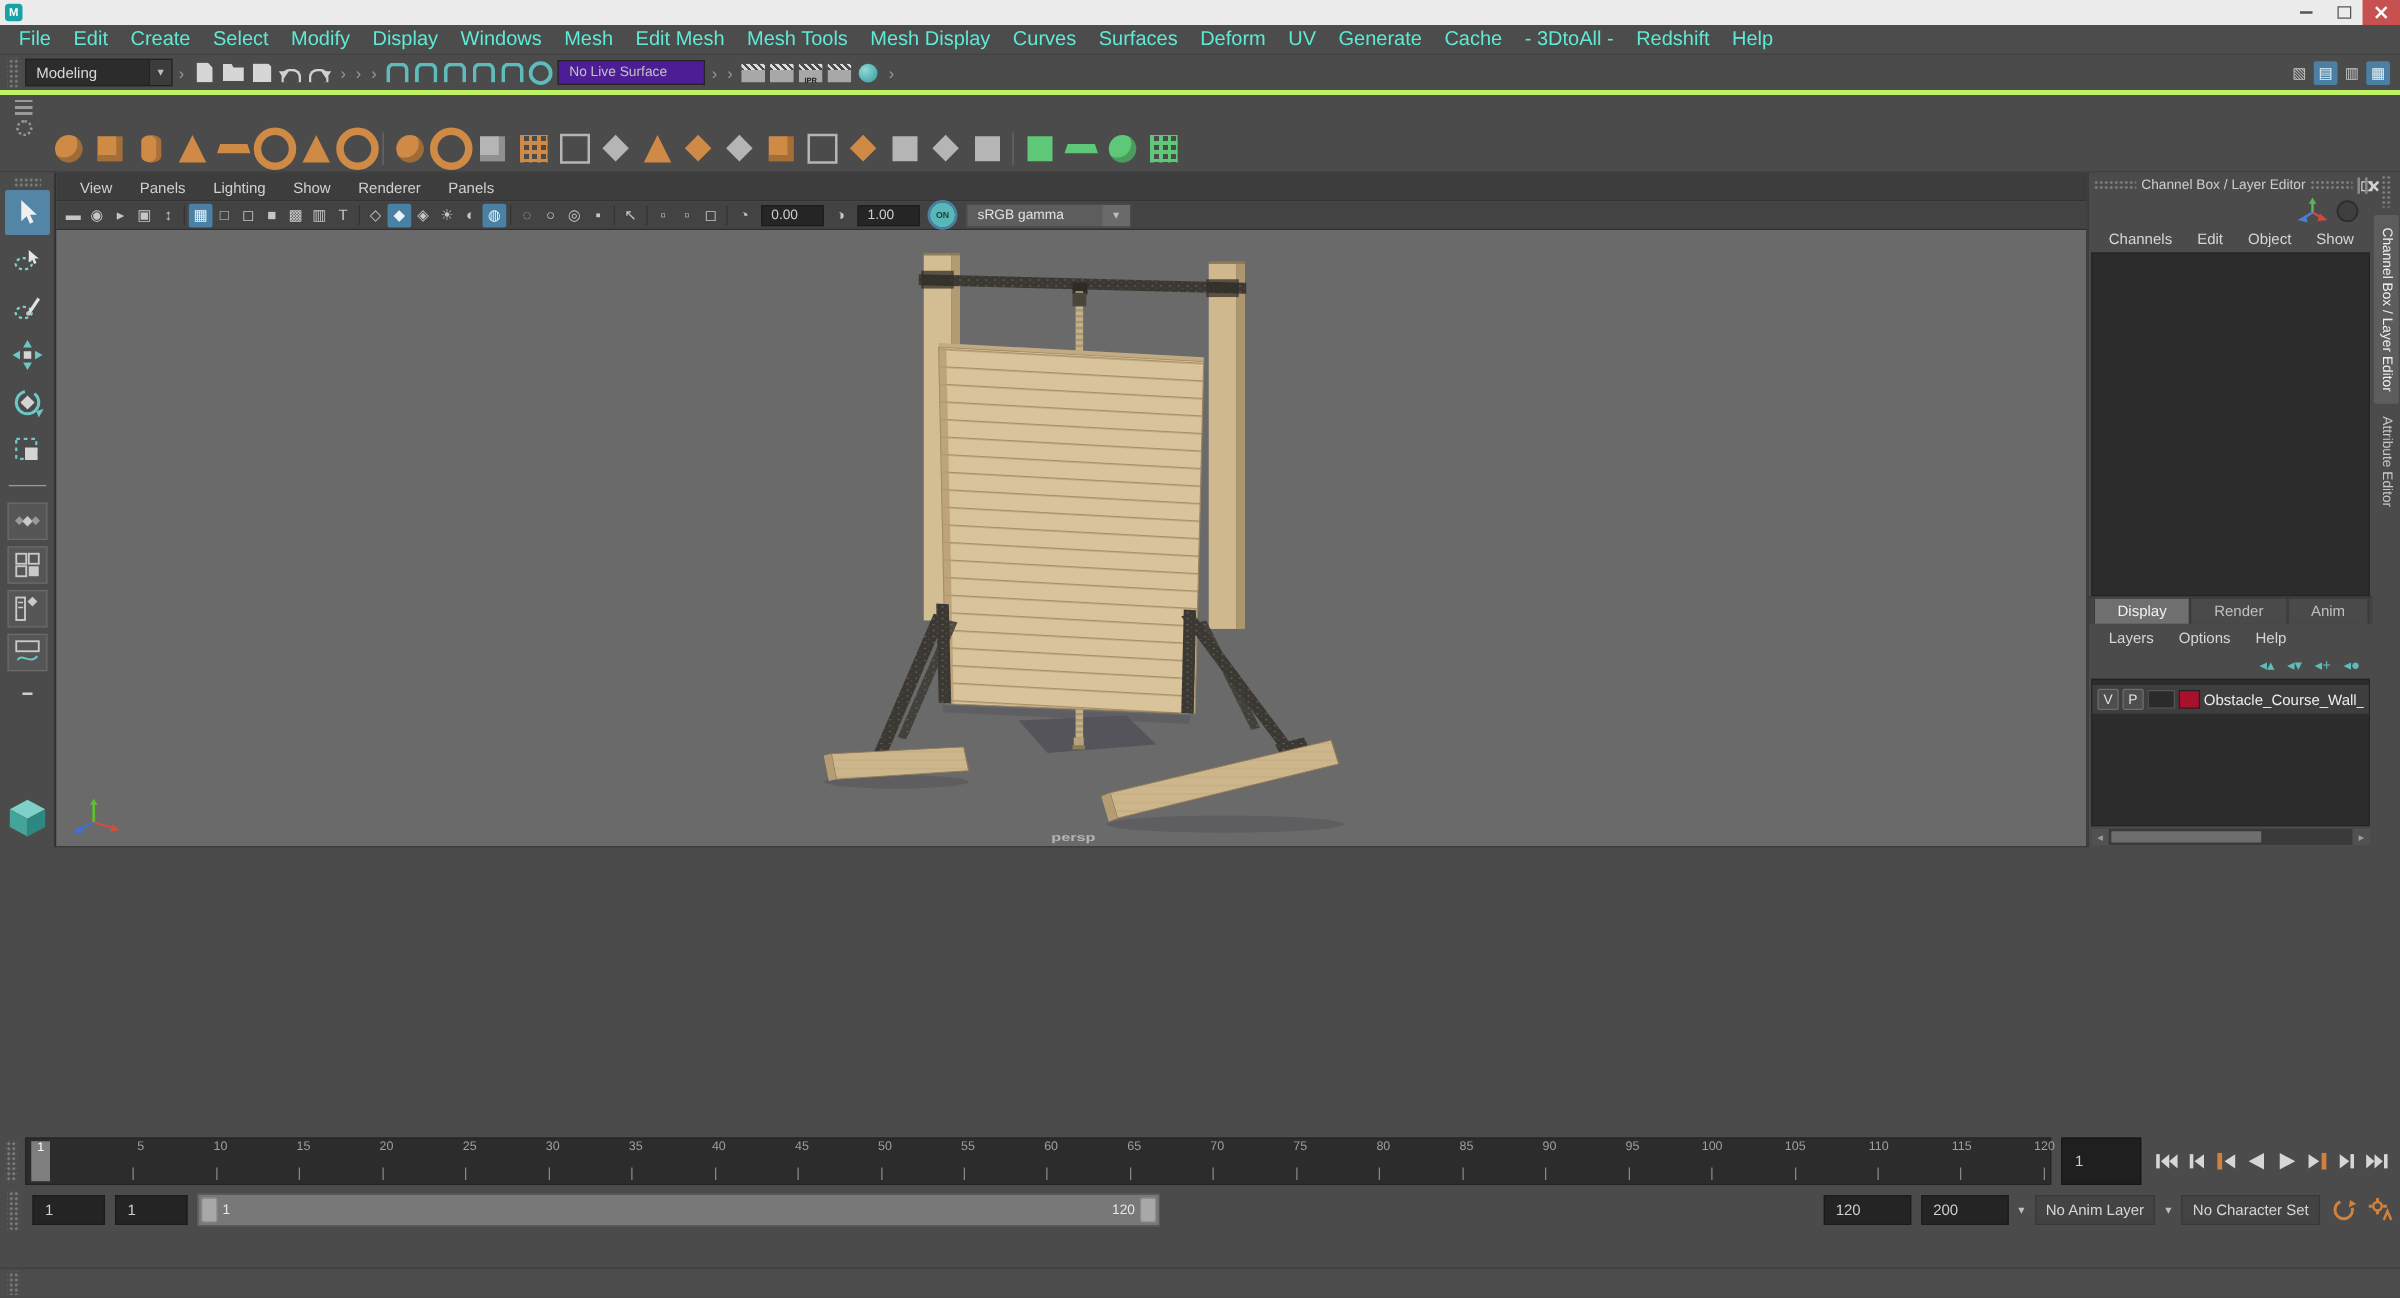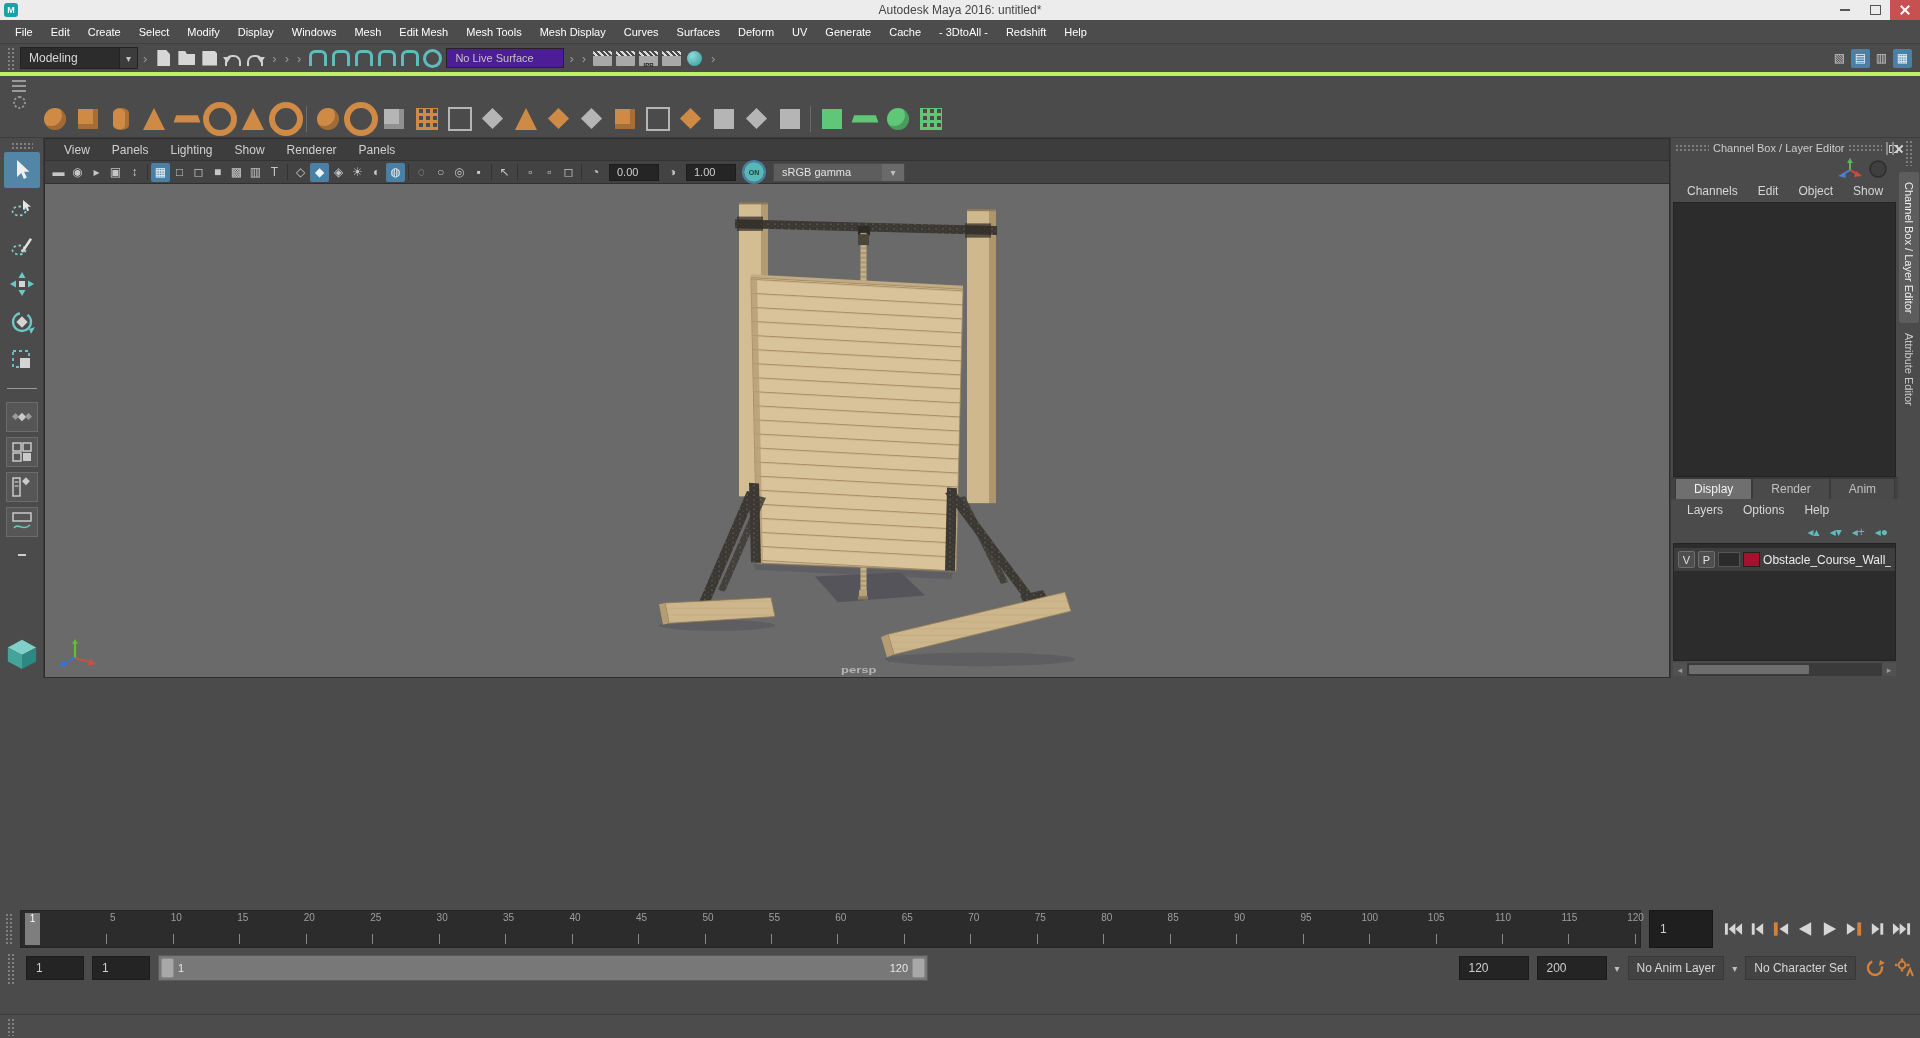--- a/index.html
+++ b/index.html
@@ -21,21 +21,21 @@
 .wbtn{width:30px;height:100%;display:grid;place-items:center;position:relative}
 .wbtn-min::before{content:"";width:10px;height:2px;background:#555}
 .wbtn-max::before{content:"";width:9px;height:8px;border:1.5px solid #555}
 .wbtn-close{background:#c75050}
 .wbtn-close::before,.wbtn-close::after{content:"";position:absolute;width:12px;height:2px;background:#fff}
 .wbtn-close::before{transform:rotate(45deg)}
 .wbtn-close::after{transform:rotate(-45deg)}
 
 
 #menubar{top:20px;left:0;width:1920px;height:24px;background:#4c4c4c;border-bottom:1px solid #404040;display:flex;align-items:center;padding-left:6px}
-.menu-item{padding:12px 9px;color:#ffffff;font-size:11px;line-height:24px;cursor:default}
+.menu-item{padding:12px 9px;color:#5eead4;font-size:16px;line-height:24px;cursor:default}
 
 
 #statusline{top:44px;left:0;width:1920px;height:32px;display:flex;align-items:center;padding:0 4px;gap:2px;border-bottom:4px solid #bef264}
 #mode-select{width:118px;height:22px;background:#2c2c2c;border:1px solid #222;display:flex;align-items:center}
 #mode-select span.lbl{flex:1;padding-left:8px;font-size:12px;color:#d8d8d8}
 #mode-select .dd-box{width:18px;height:100%;background:#3c3c3c;display:grid;place-items:center;border-left:1px solid #222}
 .fico{width:23px;height:26px;display:grid;place-items:center;position:relative}
 [data-glyph="page"]::before{content:"";width:13px;height:16px;background:#d6d6d6;clip-path:polygon(0 0,68% 0,100% 28%,100% 100%,0 100%)}
 [data-glyph="folder"]::before{content:"";width:17px;height:14px;background:#d6d6d6;clip-path:polygon(0 0,40% 0,50% 22%,100% 22%,100% 100%,0 100%)}
 [data-glyph="floppy"]::before{content:"";width:15px;height:15px;background:#d6d6d6;clip-path:polygon(0 0,80% 0,100% 20%,100% 100%,0 100%)}
@@ -176,21 +176,20 @@
 #mel-input{width:610px;height:22px;background:#242424;border:1px solid #1b1b1b}
 #mel-result{flex:1;height:22px;background:#242424;border:1px solid #1b1b1b}
 #script-editor-btn{width:22px;height:22px;border:1.5px solid #bdbdbd;border-radius:2px;background-image:repeating-linear-gradient(#bdbdbd 0 1.5px,transparent 1.5px 5px);background-size:12px 14px;background-repeat:no-repeat;background-position:center}
 #helpline{top:1014px;left:0;width:1920px;height:24px;background:#4c4c4c;border-top:1px solid #3e3e3e;display:flex;align-items:center;padding:0 4px}
 </style>
 </head>
 <body>
 
 <div id="titlebar" class="abs">
   <div id="maya-logo">M</div>
-  <div id="title-text">Autodesk Maya 2016: untitled*</div>
   <div class="wbtns">
     <div class="wbtn wbtn-min"></div>
     <div class="wbtn wbtn-max"></div>
     <div class="wbtn wbtn-close"></div>
   </div>
 </div>
 
 <div id="menubar" class="ab menu abs">
 
 <span class="menu-item">File</span>

